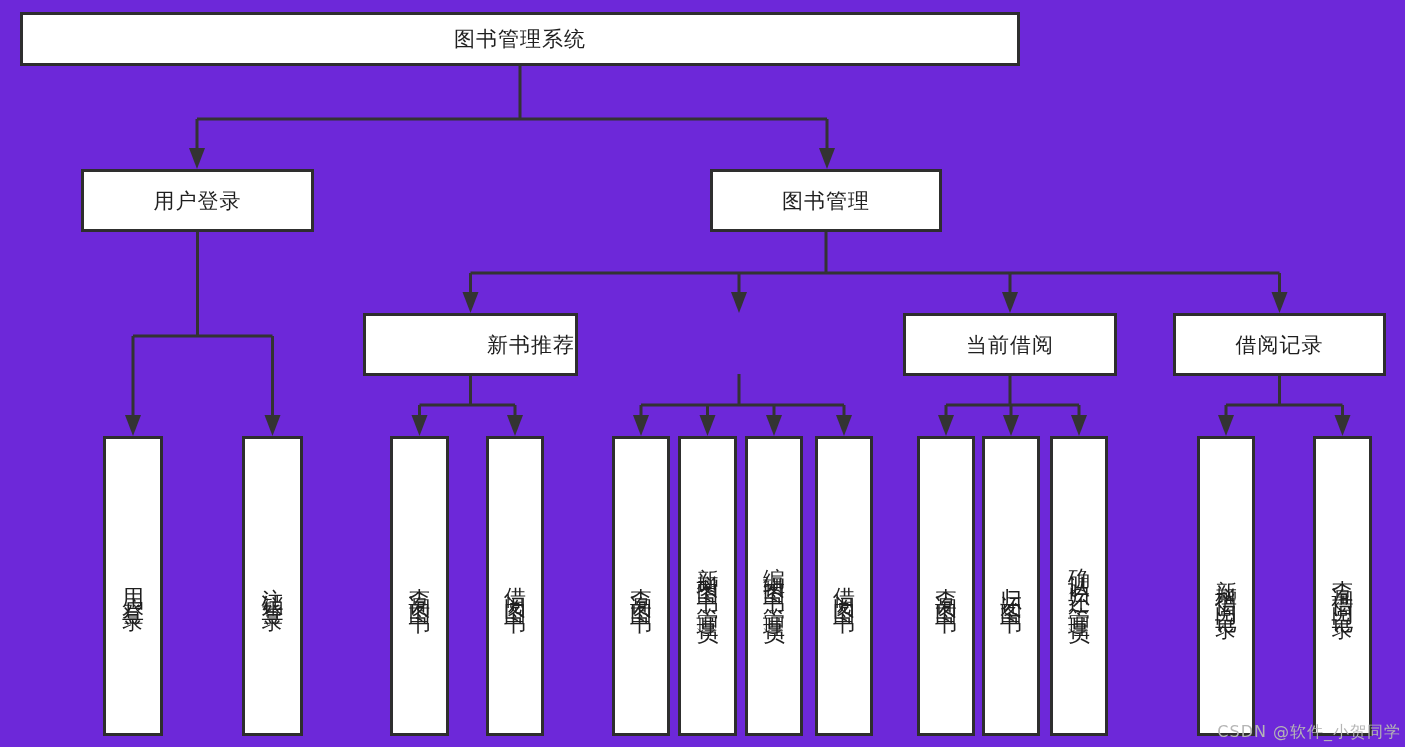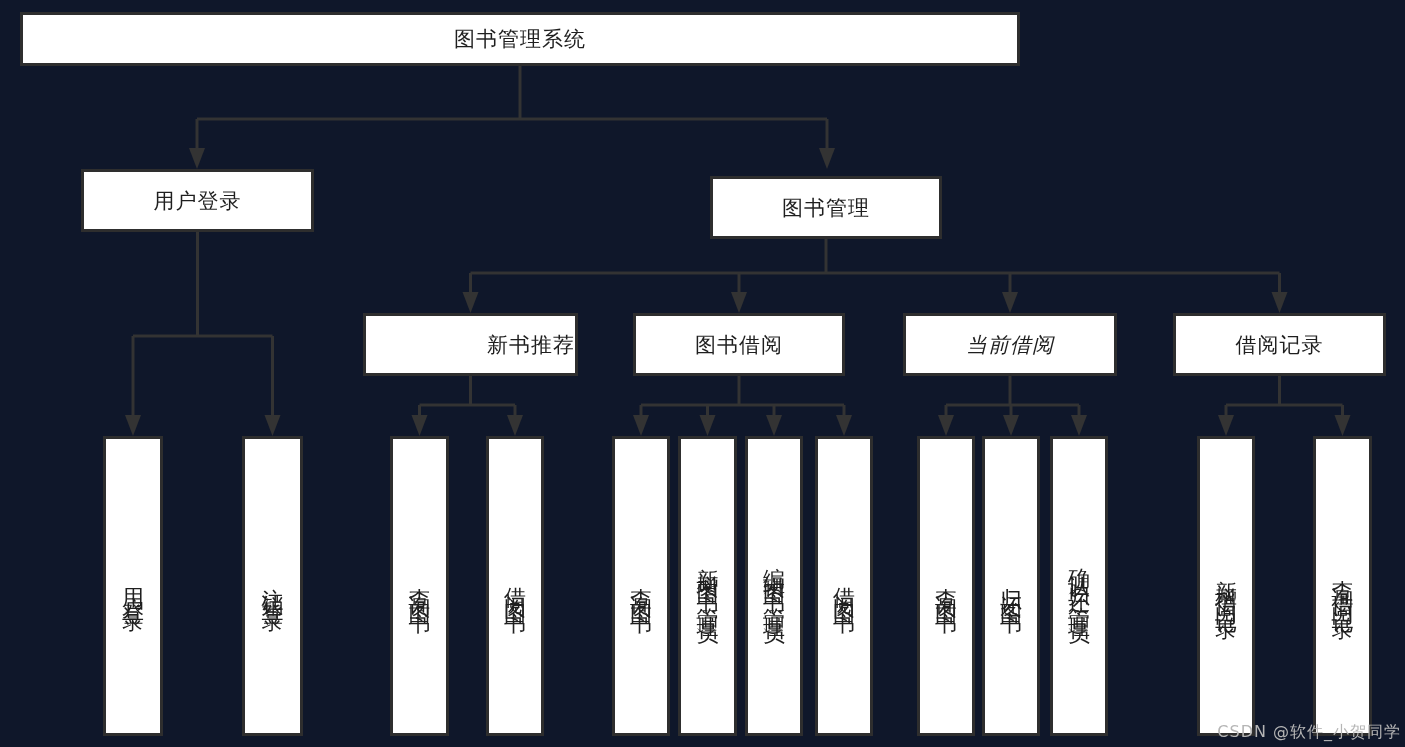--- a/index.html
+++ b/index.html
@@ -1,20 +1,20 @@
 <!DOCTYPE html>
 <html><head>
 <meta charset="utf-8">
 <style>
   html, body { margin: 0; padding: 0; background: #ffffff; }
   .canvas {
     position: relative;
     width: 1405px;
     height: 747px;
-    background: #0f172a;
+    background: #6d28d9;
     font-family: "DejaVu Sans", "Liberation Sans", sans-serif;
     overflow: hidden;
   }
   .connectors {
     position: absolute;
     left: 0; top: 0;
     width: 1405px; height: 747px;
     z-index: 1;
   }
   .node {
@@ -117,31 +117,28 @@
       </g>
   </svg>
 
   <div class="node hbox root" style="left:20px; top:12px; width:1000px; height:54px;">
     <span>图书管理系统</span>
   </div>
 
   <div class="node hbox" style="left:81px; top:169px; width:233px; height:63px;">
     <span>用户登录</span>
   </div>
-  <div class="node hbox" style="left:710px; top:176px; width:232px; height:63px;">
+  <div class="node hbox" style="left:710px; top:169px; width:232px; height:63px;">
     <span>图书管理</span>
   </div>
 
   <div class="node hbox" style="left:363px; top:313px; width:215px; height:63px;justify-content:flex-end;">
     <span>新书推荐</span>
   </div>
-  <div class="node hbox" style="left:633px; top:313px; width:212px; height:63px;">
-    <span>图书借阅</span>
-  </div>
-  <div class="node hbox" style="left:903px; top:313px; width:214px; height:63px;font-style:italic;">
+  <div class="node hbox" style="left:903px; top:313px; width:214px; height:63px;">
     <span>当前借阅</span>
   </div>
   <div class="node hbox" style="left:1173px; top:313px; width:213px; height:63px;">
     <span>借阅记录</span>
   </div>
 
   <div class="node vbox" style="left:103px; top:436px; width:60px; height:300px;">
     <span>用户登录</span>
   </div>
   <div class="node vbox" style="left:242px; top:436px; width:61px; height:300px;">

